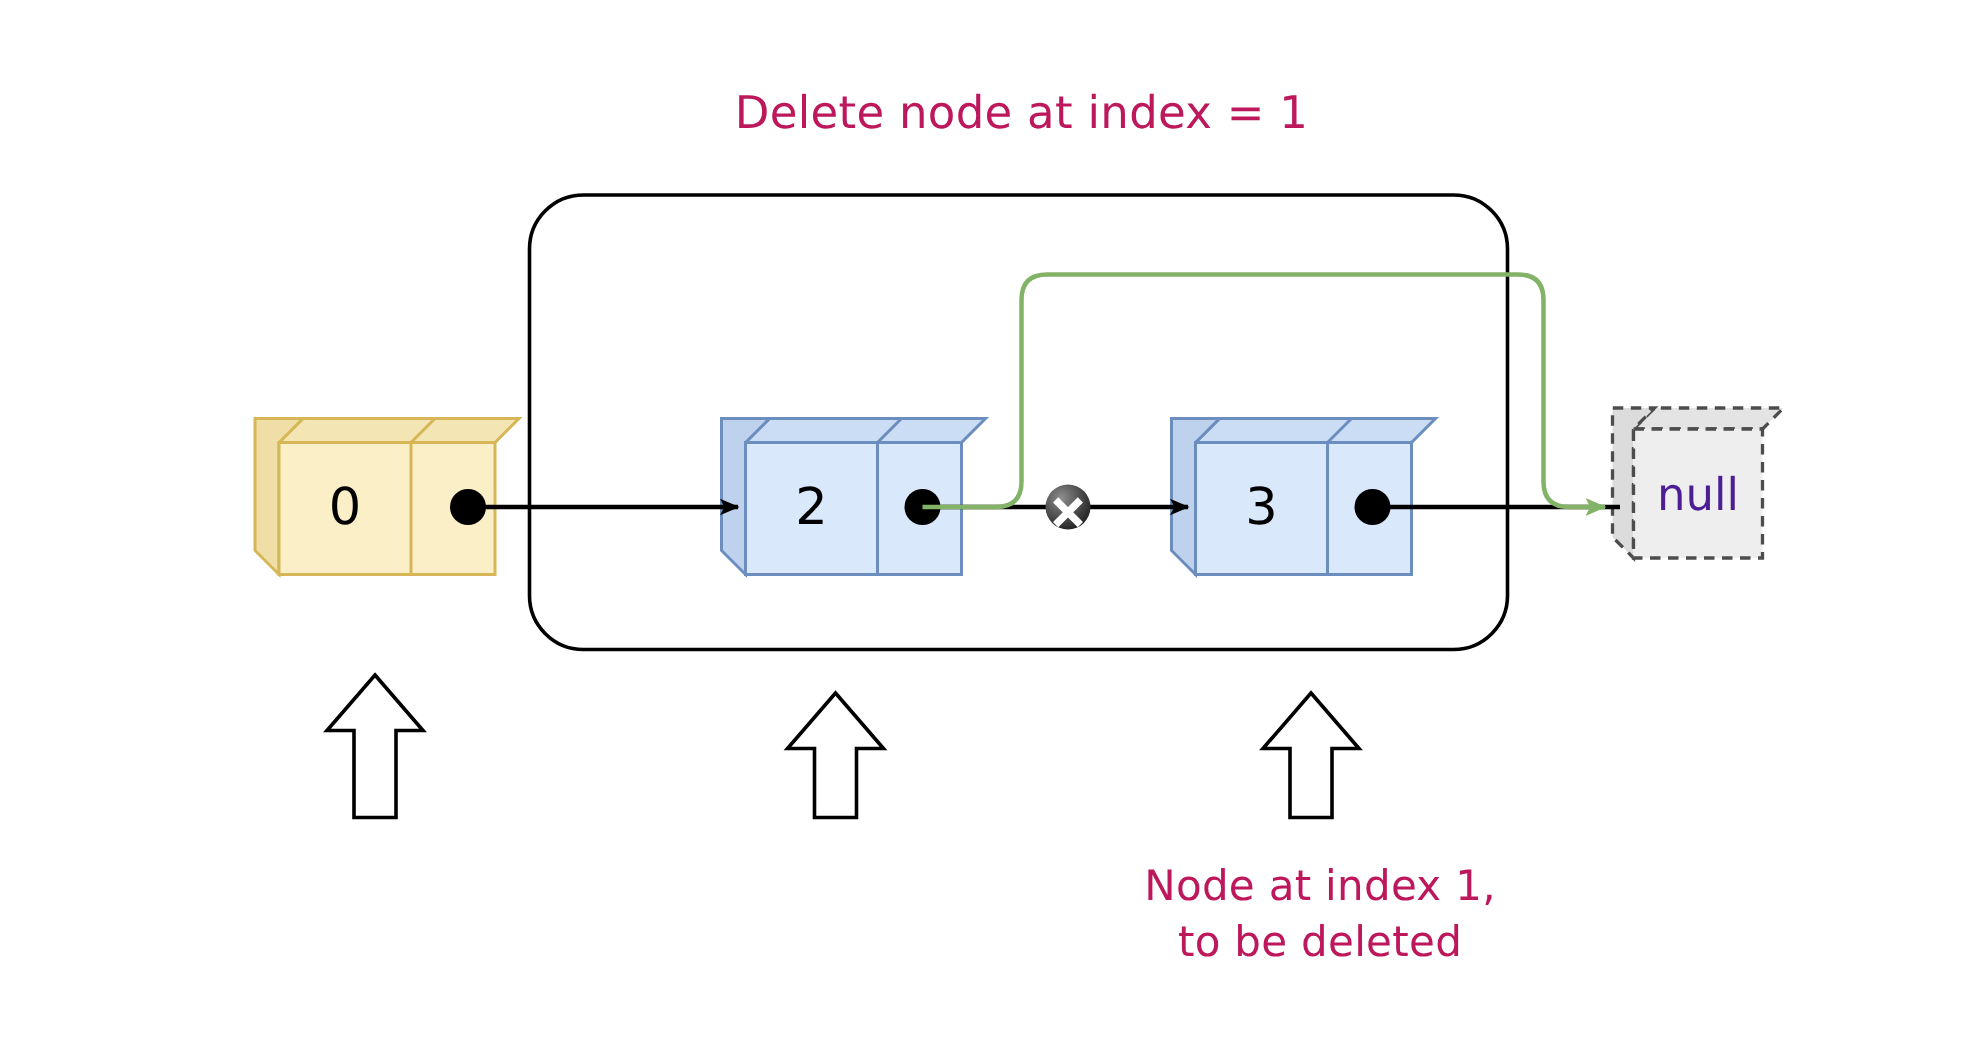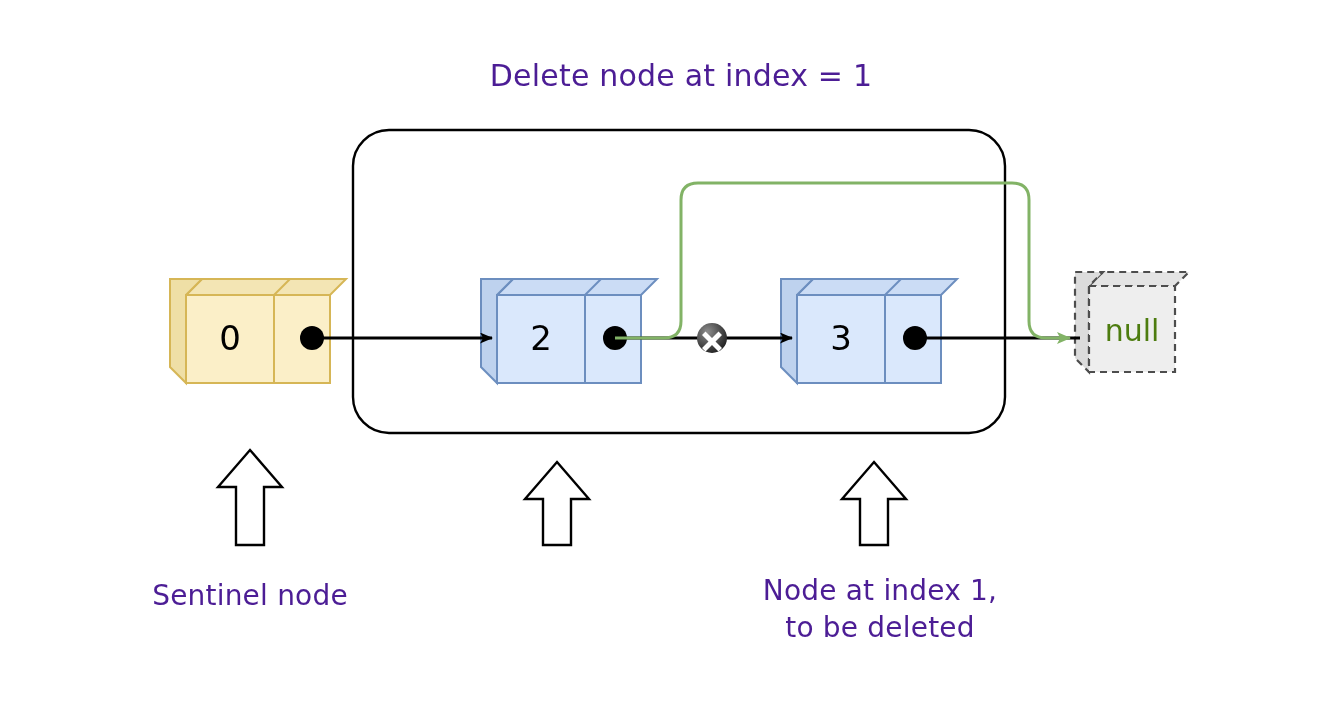--- a/index.html
+++ b/index.html
@@ -22,21 +22,21 @@
   #svg-layer {
     position: absolute;
     left: 0;
     top: 0;
     width: 1322px;
     height: 702px;
   }
   .txt {
     position: absolute;
     font-family: "DejaVu Sans", sans-serif;
-    color: #4c1d95;
+    color: #be185d;
     white-space: pre;
     text-align: center;
     line-height: 1.32;
     letter-spacing: 0.2px;
   }
   #title-text {
     left: 361px;
     top: 56px;
     width: 640px;
     font-size: 30px;
@@ -62,21 +62,21 @@
   }
   .node-value {
     position: absolute;
     font-size: 34px;
     color: #000000;
     text-align: center;
     white-space: pre;
   }
   #null-value {
     font-size: 30px;
-    color: #4d7c0f;
+    color: #4c1d95;
   }
 </style>
 </head>
 <body>
 
 <div id="canvas">
 
   <svg id="svg-layer" viewBox="0 0 1322 702">
     <defs>
       <marker id="arrow-black" markerWidth="13" markerHeight="11" refX="12" refY="5.5" orient="auto" markerUnits="userSpaceOnUse">
@@ -150,19 +150,18 @@
   <div class="txt" id="title-text">Delete node at index = 1</div>
 
   <div class="node-value" style="left:186px; top:318px; width:88px;">0</div>
 
   <div class="node-value" style="left:497px; top:318px; width:88px;">2</div>
 
   <div class="node-value" style="left:797px; top:318px; width:88px;">3</div>
 
   <div class="node-value" id="null-value" style="left:1089px; top:313px; width:86px;">null</div>
 
-  <div class="txt caption" id="caption-sentinel">Sentinel node</div>
 
 
   <div class="txt caption" id="caption-del">Node at index 1,
 to be deleted</div>
 
 </div>
 
 </body></html>

